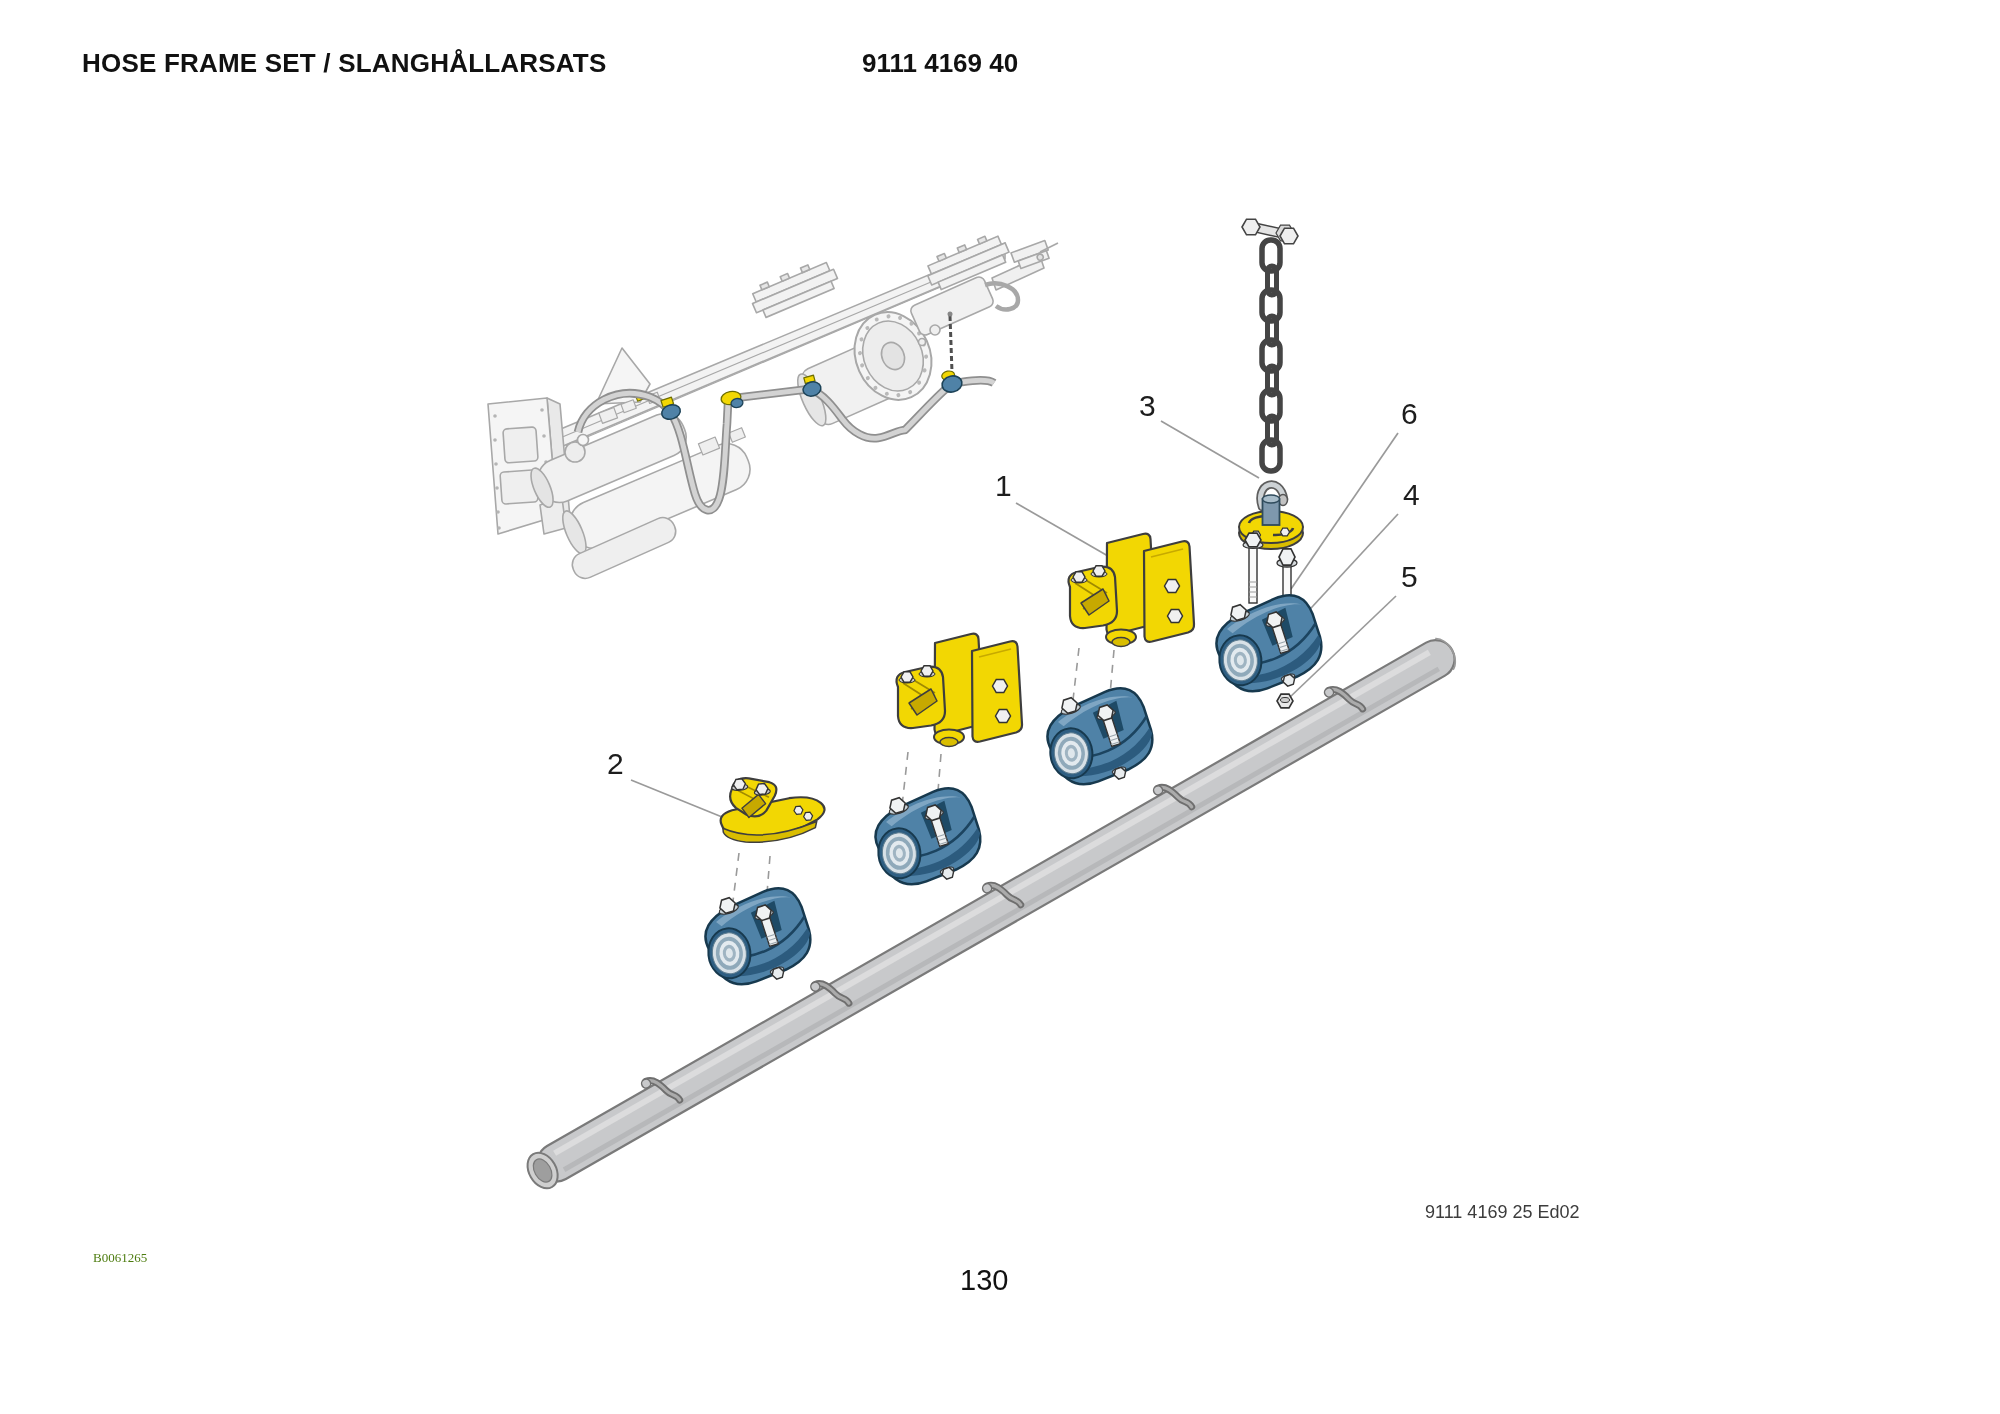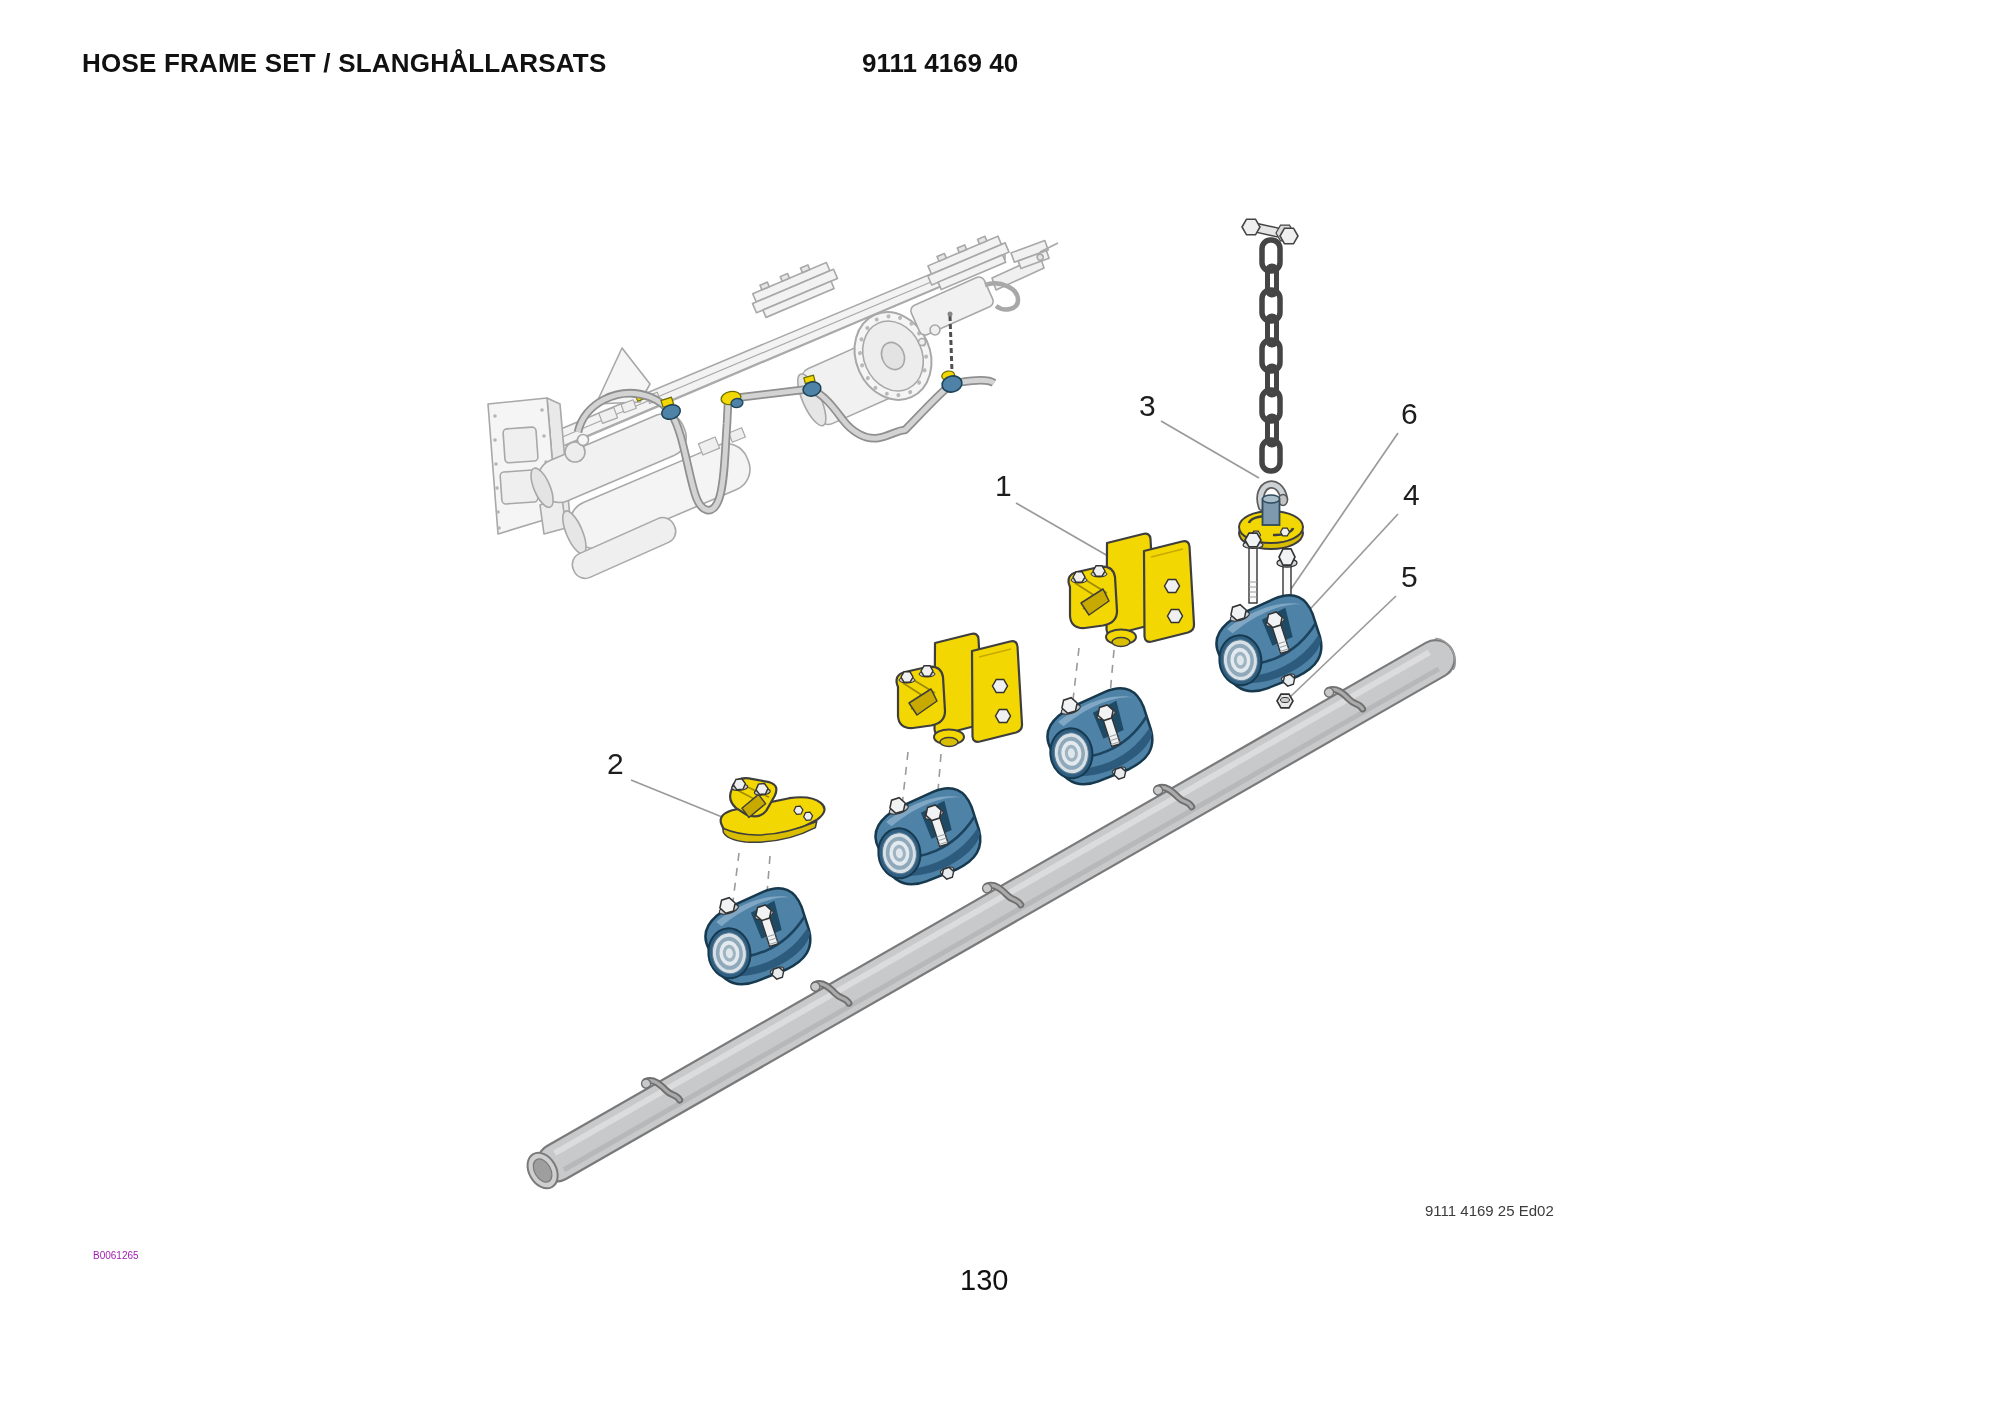--- a/index.html
+++ b/index.html
@@ -20,30 +20,30 @@
     left:862px;top:48px;
     font-size:26px;font-weight:bold;color:#111;
     white-space:nowrap;
   }
   .callout{
     font-size:30px;color:#1d1d1d;
     width:34px;text-align:left;line-height:30px;
   }
   .fig-code{
     left:93px;top:1250px;
-    font-size:10px;color:#a21caf;
+    font-size:13px;color:#4d7c0f;font-family:Liberation Serif, serif;
   }
   .brand{
     left:153px;top:1222px;
     font-size:58px;font-weight:300;color:#141414;
     letter-spacing:-1px;white-space:nowrap;
   }
   .edition{
     left:1425px;top:1202px;
-    font-size:15px;color:#3c3c3c;white-space:nowrap;
+    font-size:18px;color:#3c3c3c;white-space:nowrap;
   }
   .pageno{
     left:960px;top:1264px;
     font-size:29px;color:#111;
   }
   svg.diagram{position:absolute;left:0;top:0;}
 </style>
 </head>
 <body>
 

